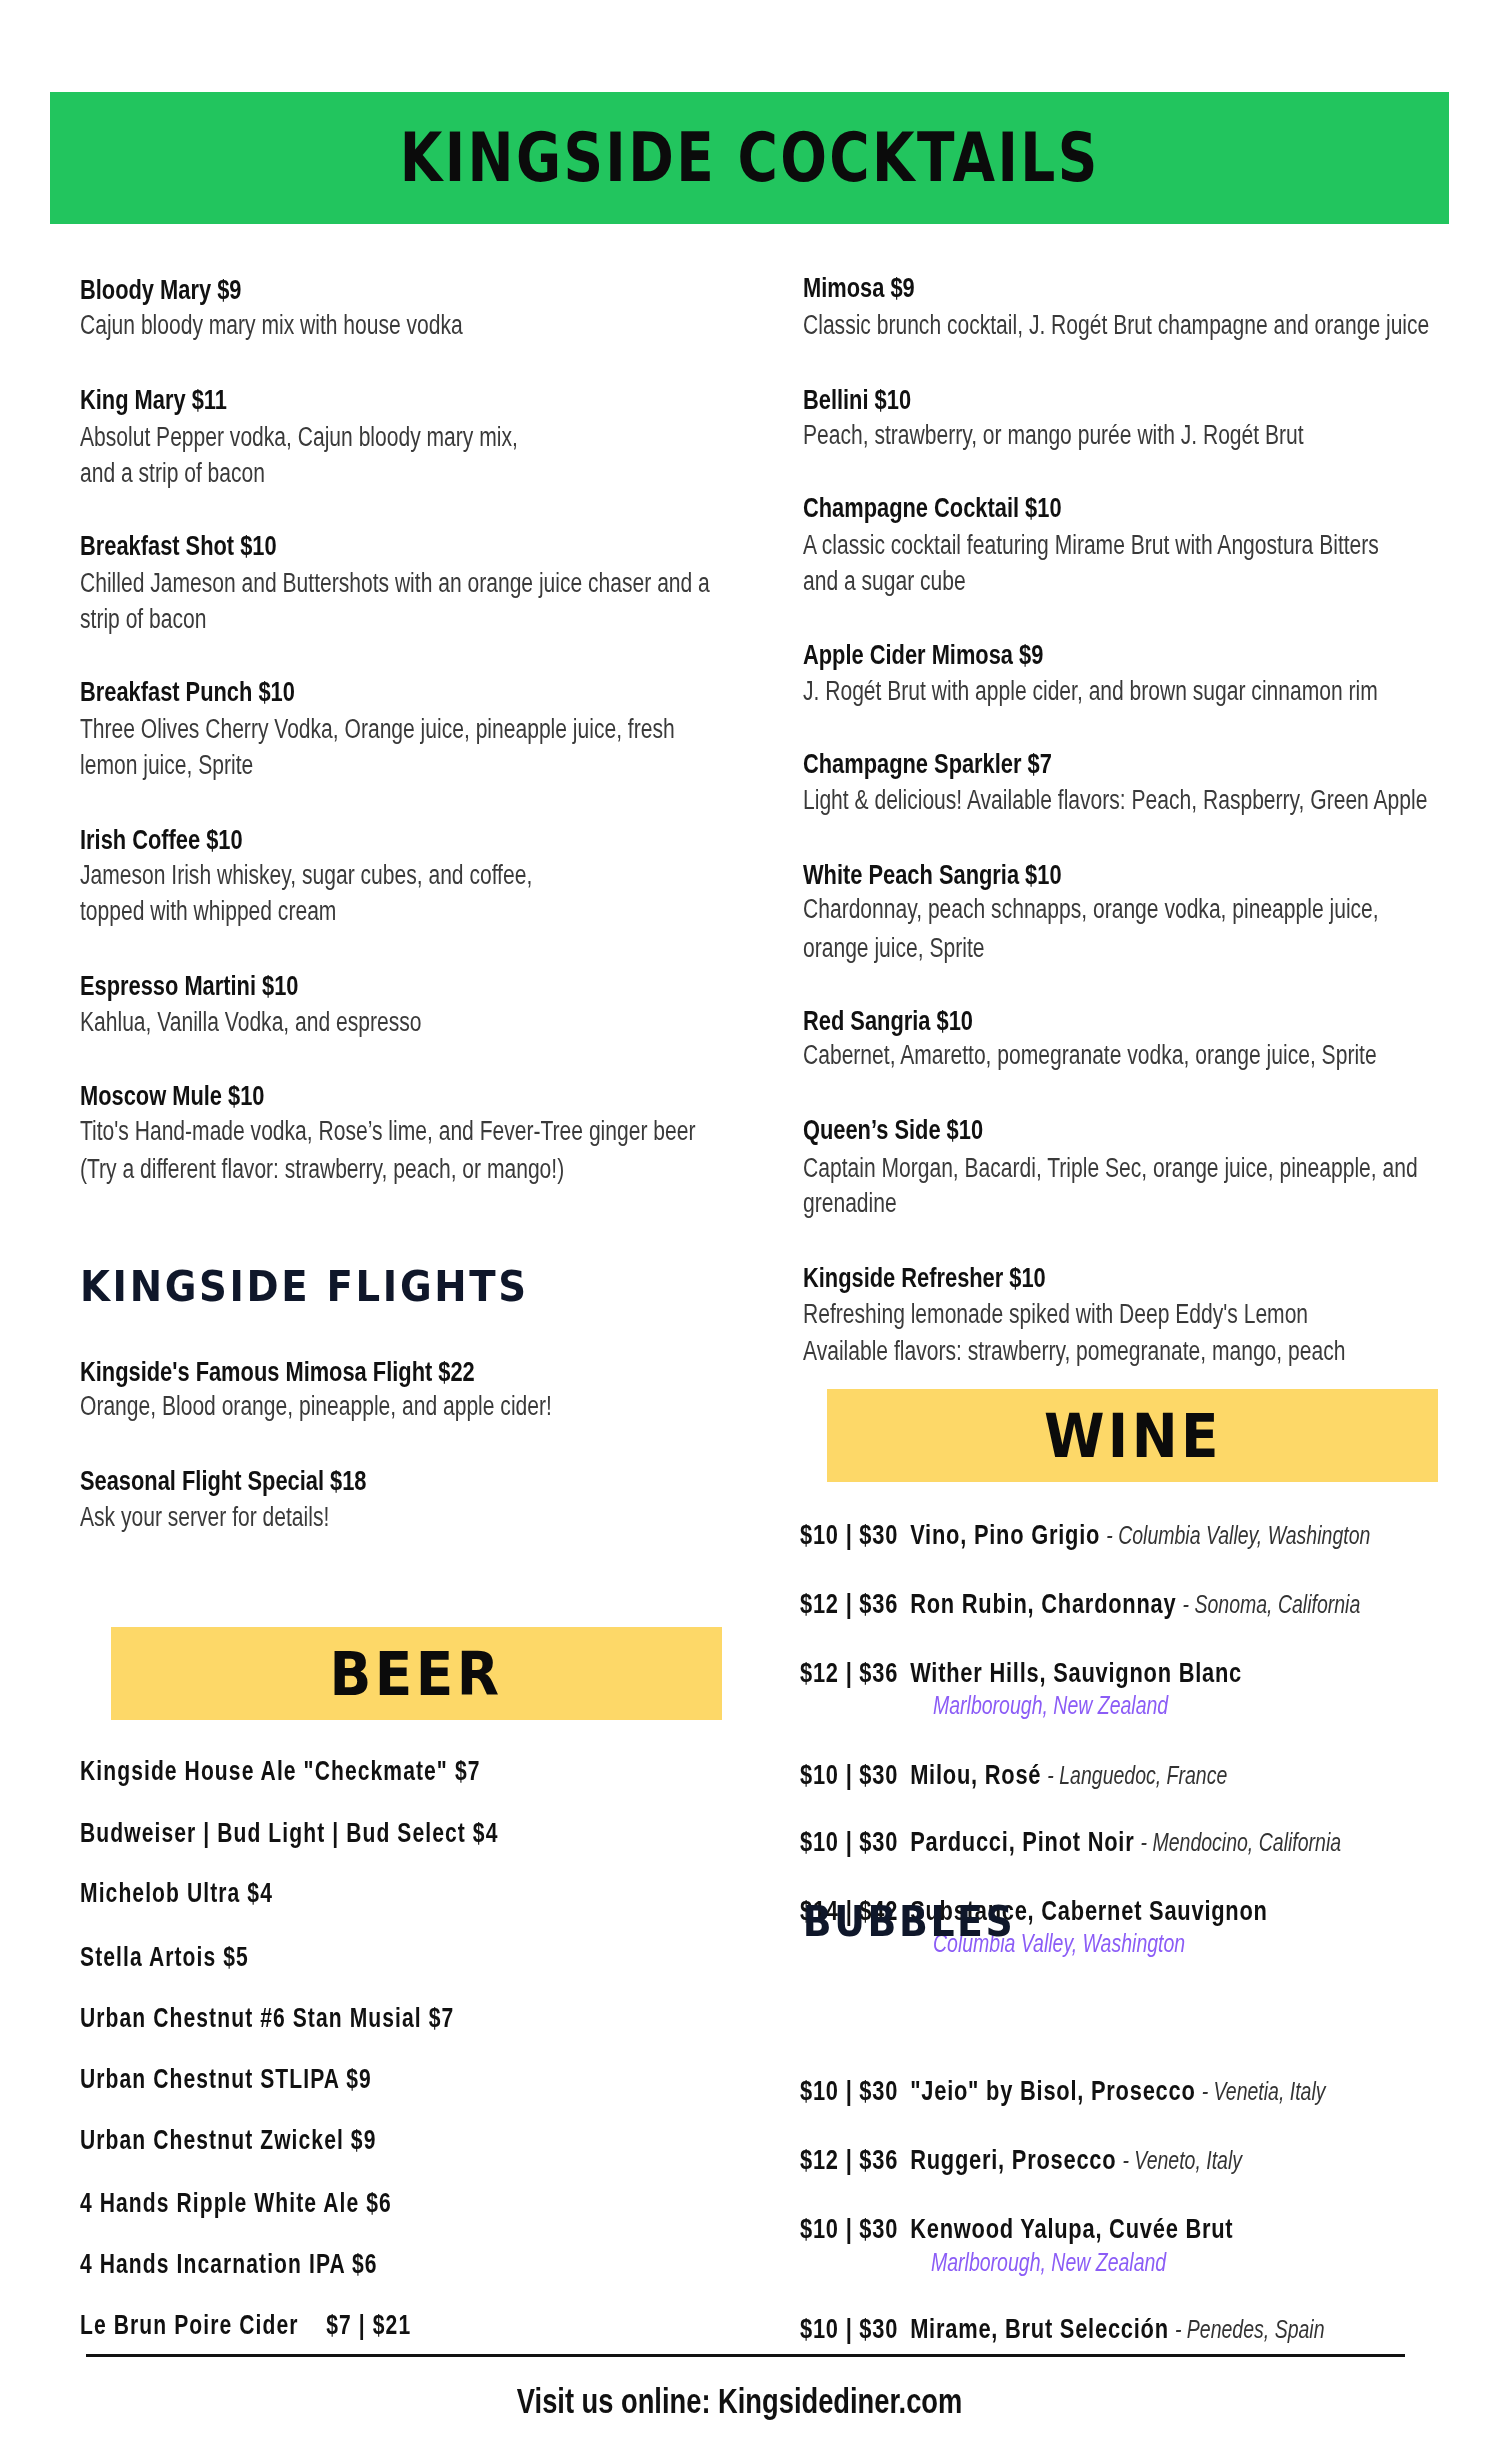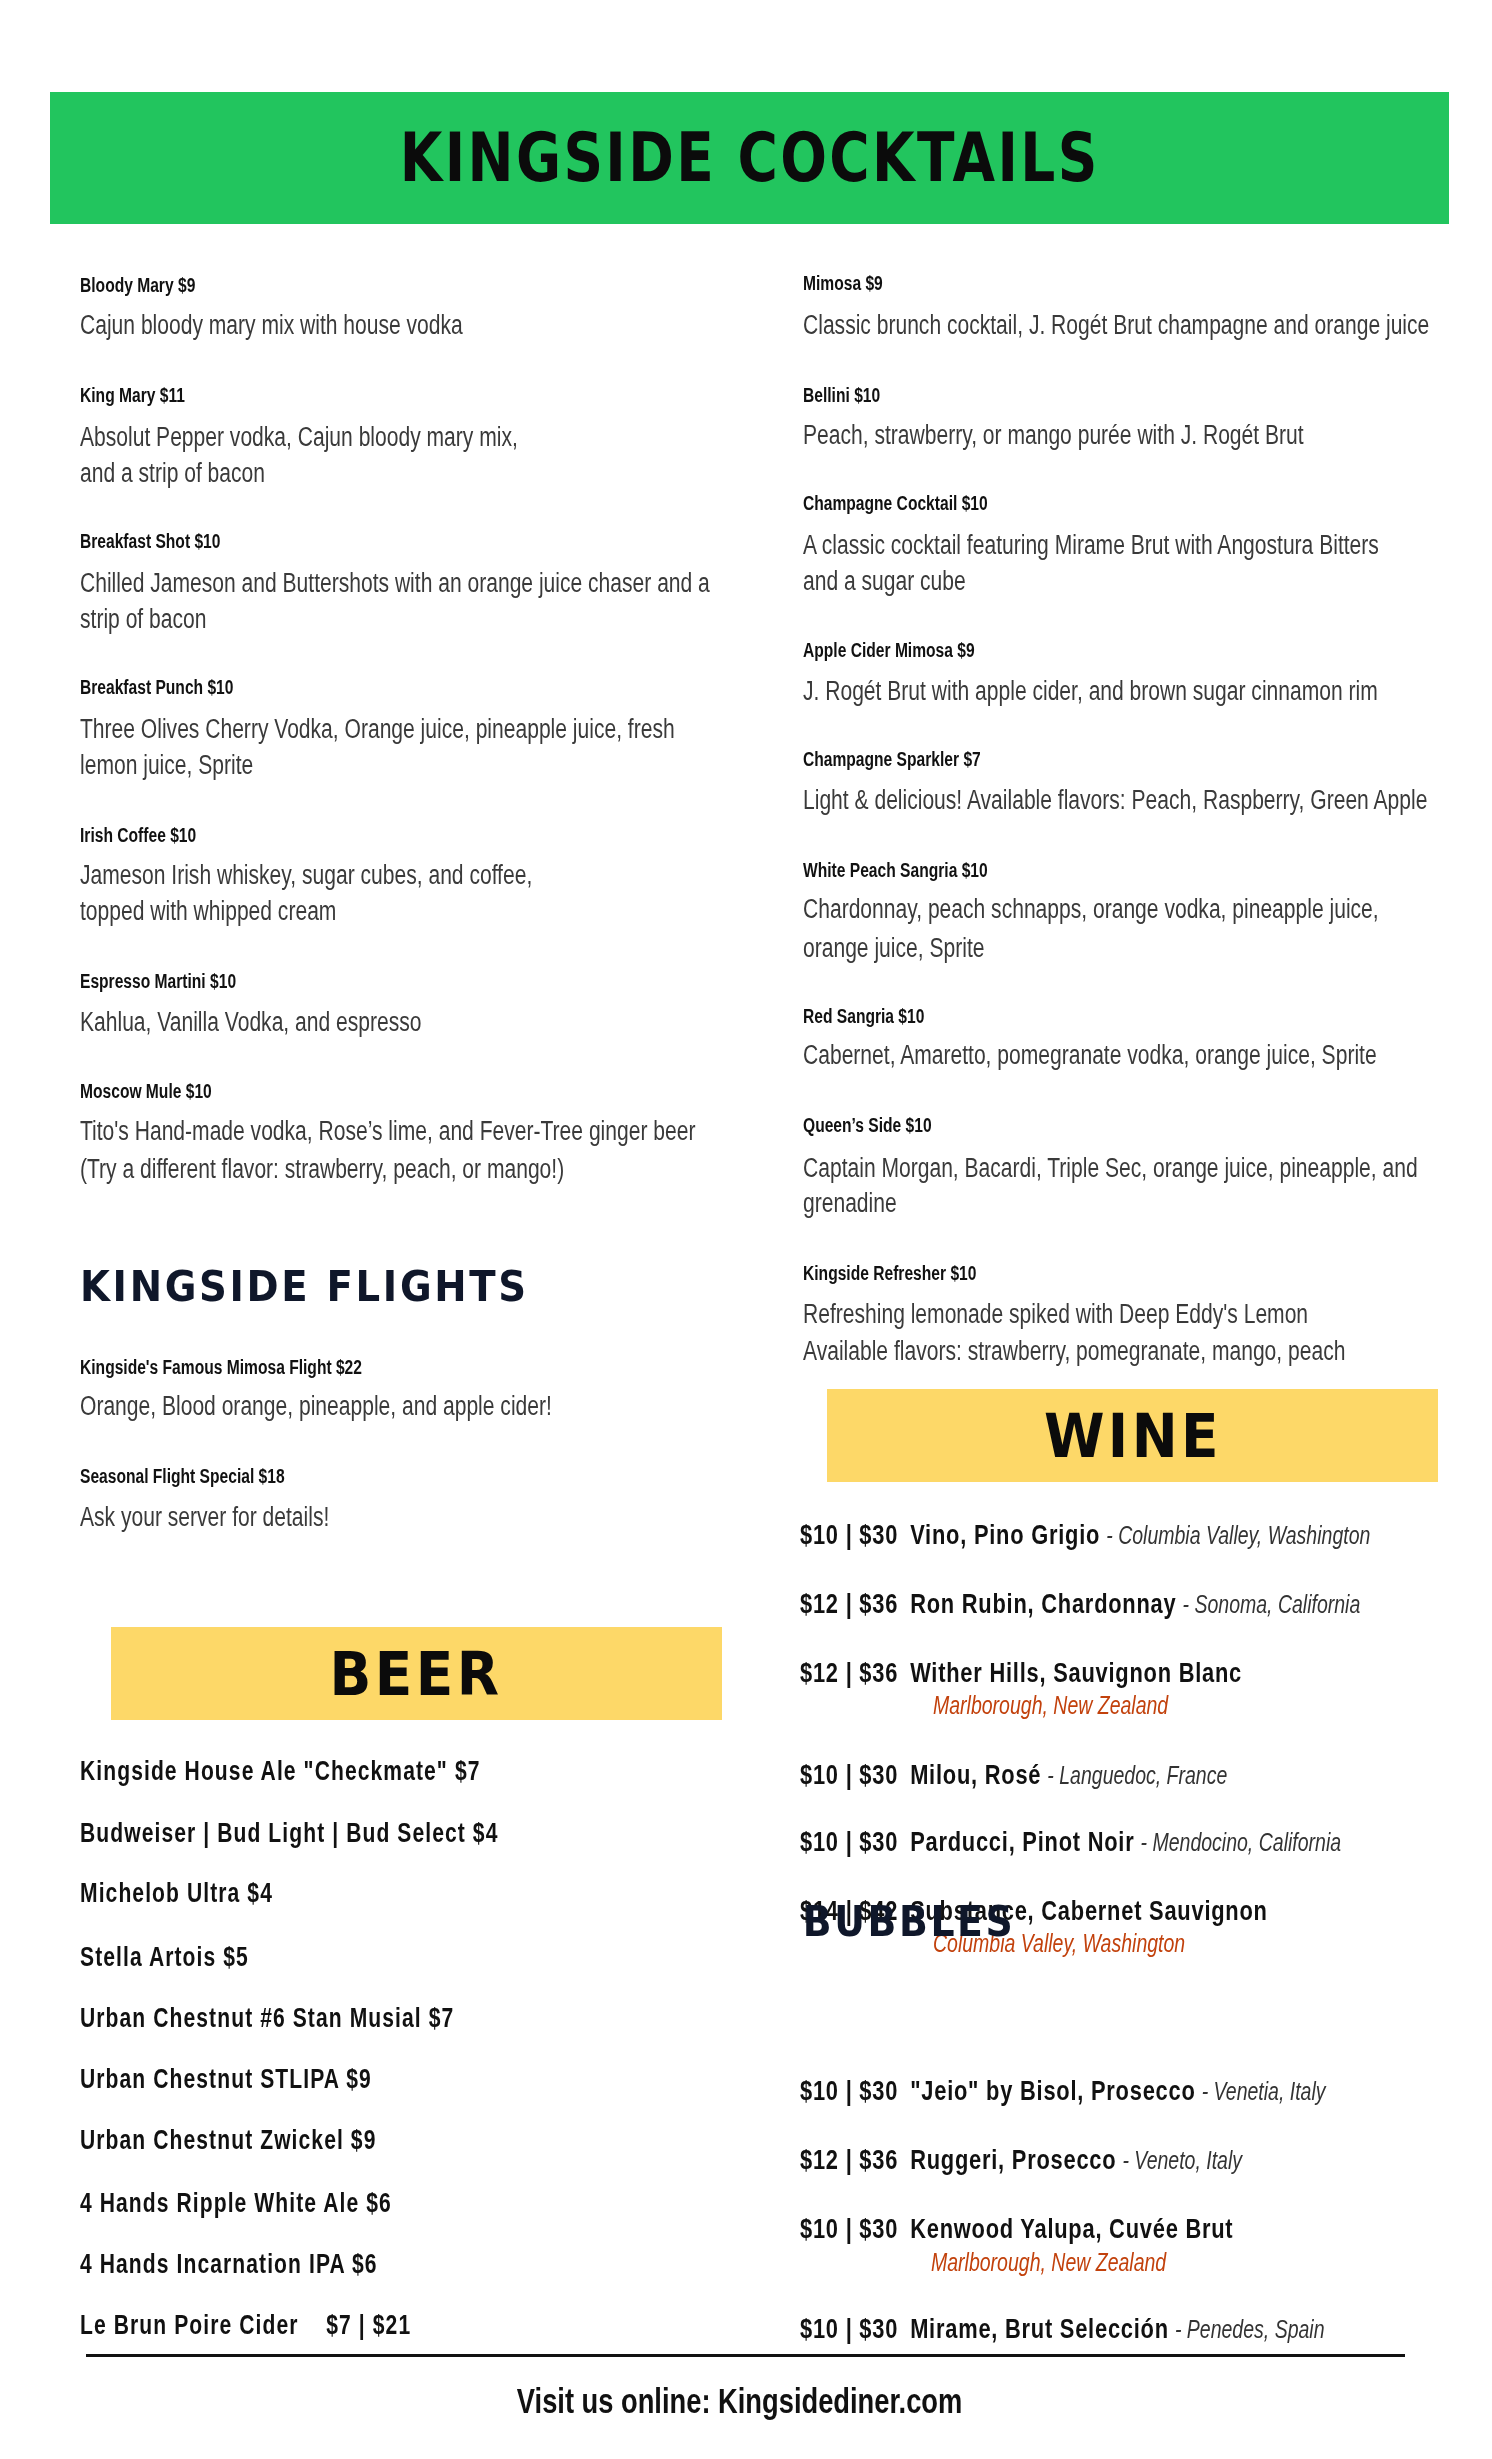--- a/index.html
+++ b/index.html
@@ -9,30 +9,30 @@
   .cond-c { display: inline-block; transform-origin: center top; transform: scaleX(0.78); }
 
   .banner-main { position: absolute; left: 50px; top: 92px; width: 1399px; height: 132px; background: #22c55e; display: flex; align-items: center; justify-content: center; }
   .banner-main .t { font-family: "DejaVu Sans", sans-serif; font-weight: 900; font-size: 67px; letter-spacing: 2.9px; color: #0b0b0b; transform: scaleX(0.82); display: inline-block; }
 
   .banner-y { position: absolute; background: #FDD868; display: flex; align-items: center; justify-content: center; margin-left: 36px; }
   .banner-y .t { font-family: "DejaVu Sans", sans-serif; font-weight: 900; font-size: 61px; letter-spacing: 3.8px; color: #0b0b0b; transform: scaleX(0.9); display: inline-block; }
 
   .section-h { font-family: "DejaVu Sans", sans-serif; font-weight: 900; font-size: 42px; letter-spacing: 2.9px; color: #0f172a; }
 
-  .item-title { font-weight: bold; font-size: 20px; color: #111; }
+  .item-title { font-weight: bold; font-size: 28px; color: #111; }
   .item-desc { font-size: 27px; color: #3a3a3a; font-weight: normal; }
 
   .beer { font-weight: bold; font-size: 27px; letter-spacing: 1.4px; color: #111; }
 
   .wine-row { font-weight: bold; font-size: 28px; color: #111; }
   .wine-row .price { letter-spacing: 1px; }
   .wine-row .name { margin-left: 15.4px; letter-spacing: 1px; }
   .wine-row .region { font-style: italic; font-weight: normal; font-size: 25px; color: #333; }
-  .wine-sub { font-style: italic; font-weight: normal; font-size: 25px; color: #c2410c; }
+  .wine-sub { font-style: italic; font-weight: normal; font-size: 25px; color: #8b5cf6; }
 
   .footer-line { position: absolute; left: 86px; top: 2354px; width: 1319px; height: 2.9px; background: #111; }
   .footer-text { position: absolute; left: 0; width: 1480px; top: 2381px; text-align: center; font-weight: bold; font-size: 35px; color: #111; }
 </style>
 </head>
 <body>
 
 <div class="banner-main">
   <span class="t">KINGSIDE COCKTAILS</span>
 </div>

